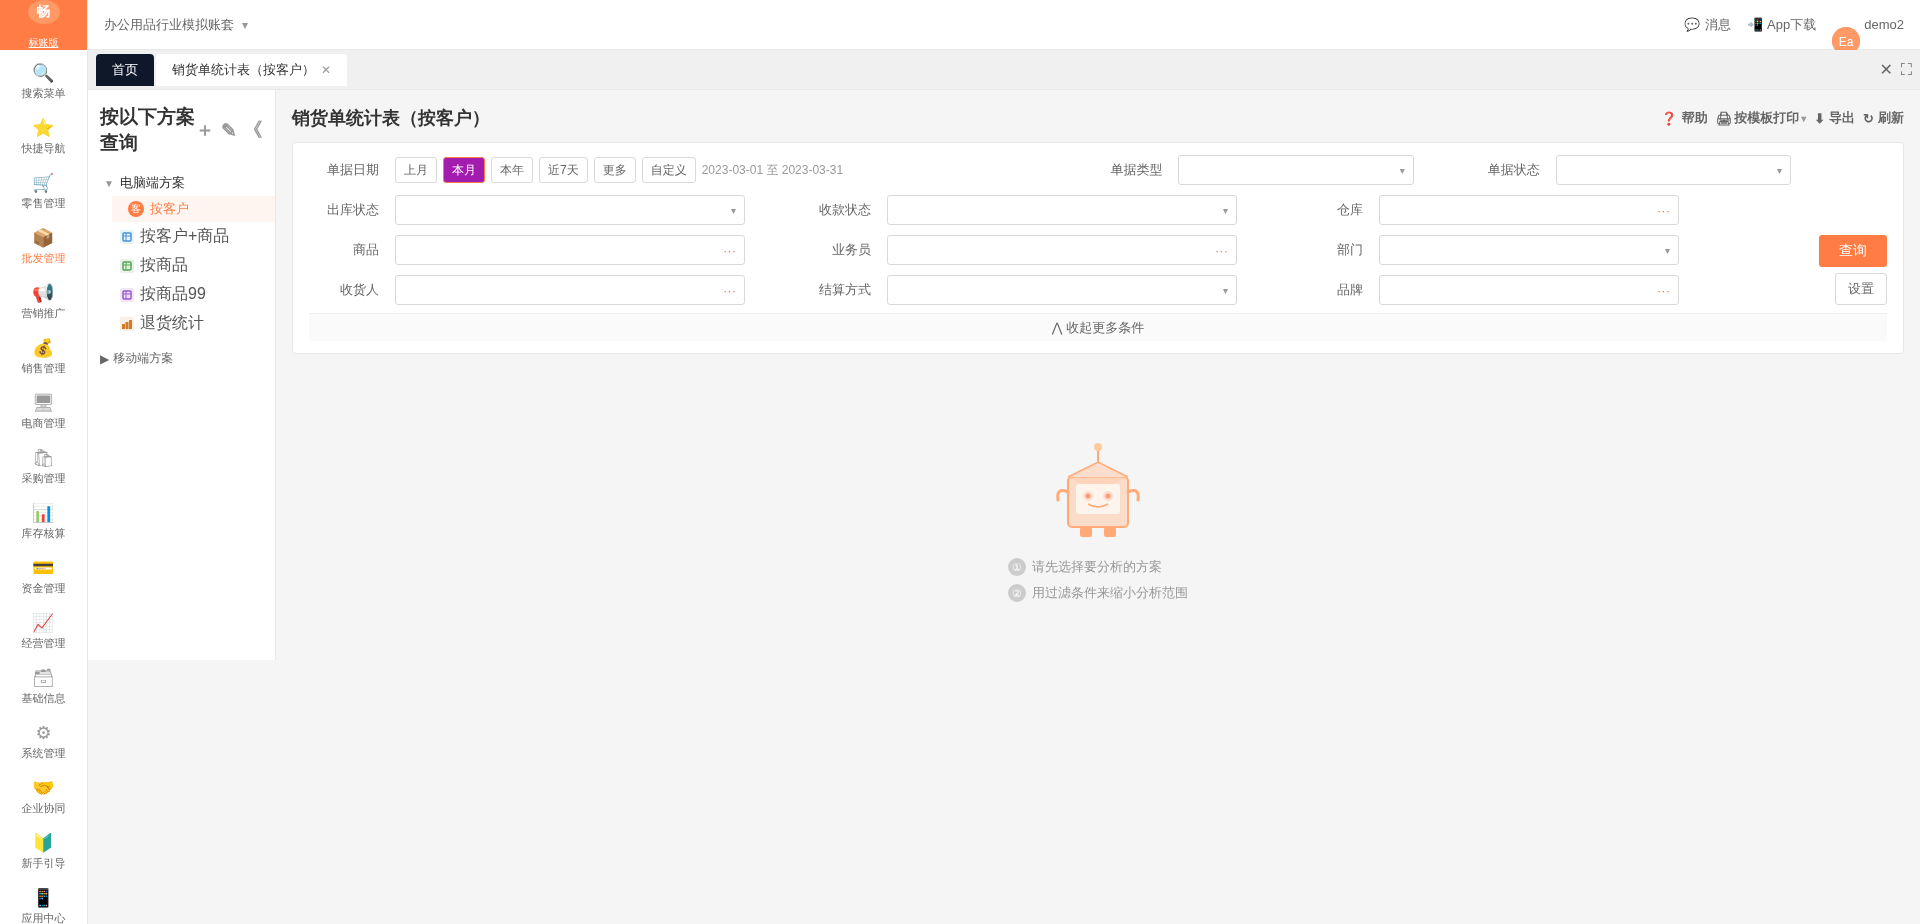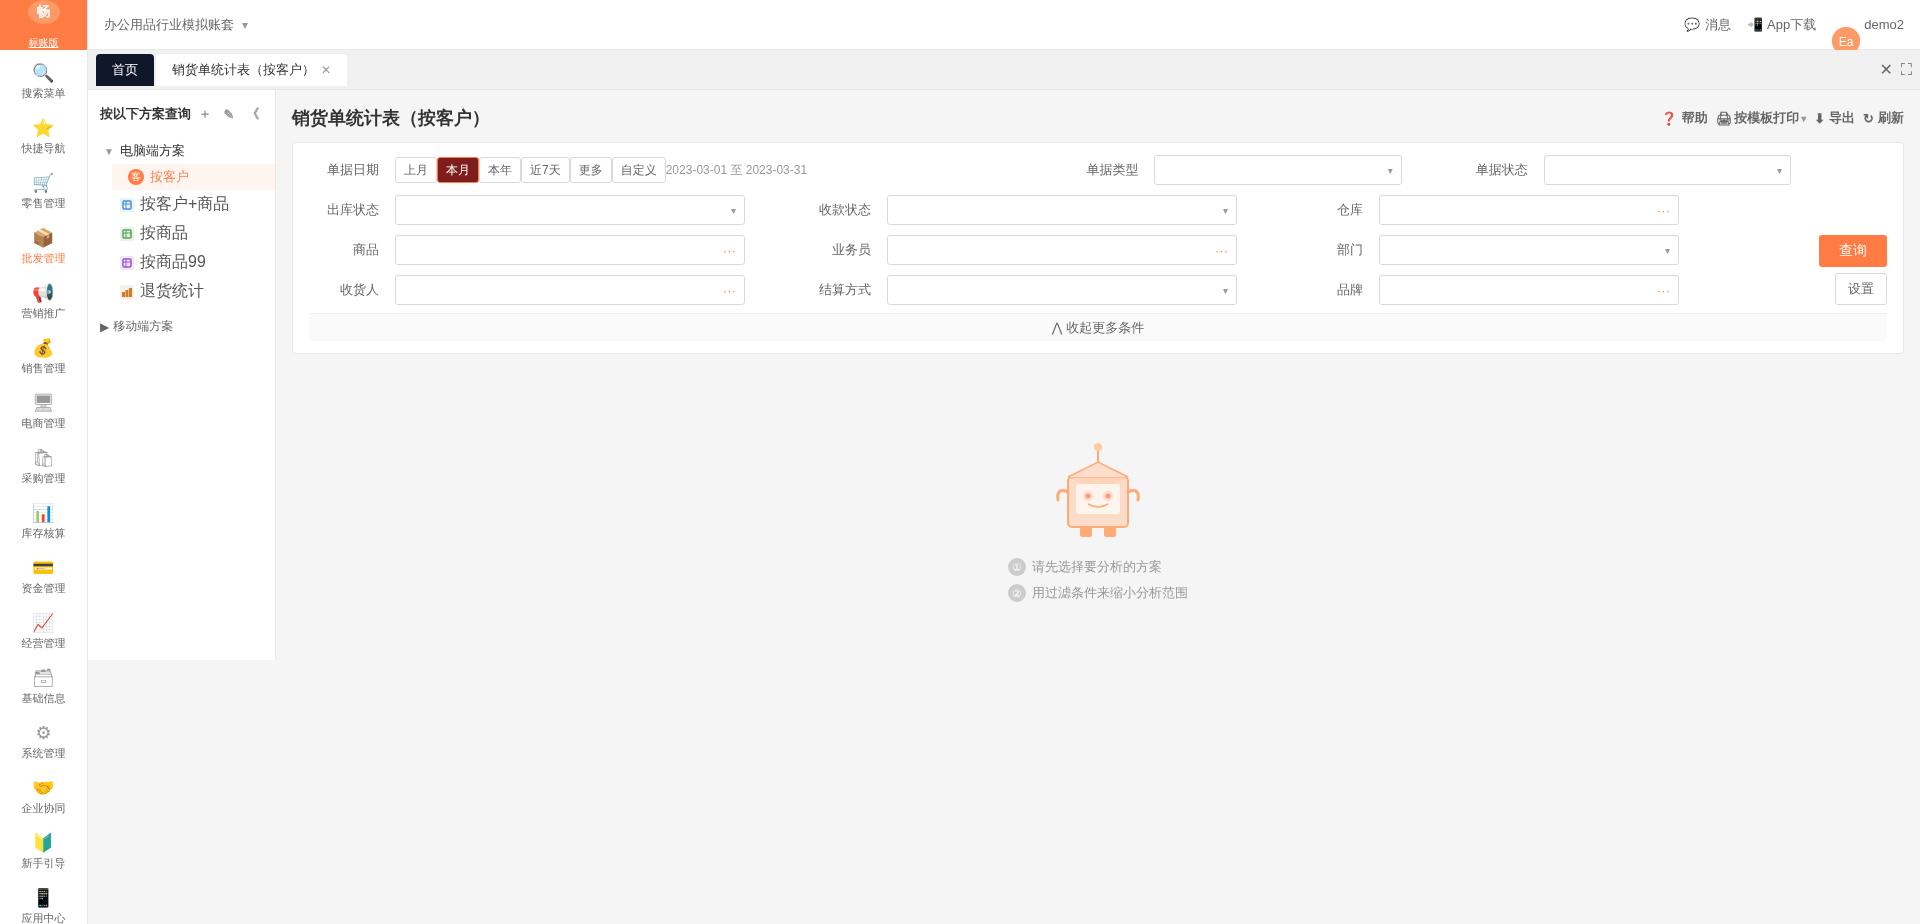--- a/index.html
+++ b/index.html
@@ -34,21 +34,21 @@
     .tab { height: 32px; padding: 0 16px; display: flex; align-items: center; gap: 6px; cursor: pointer; border-radius: 4px 4px 0 0; font-size: 13px; background: #e0e0e0; color: #666; }
     .tab.active { background: #fff; color: #333; }
     .tab-close { color: #999; font-size: 12px; cursor: pointer; }
     .tab-home { background: #0f172a; color: #fff; }
 
     
     .content { flex: 1; display: flex; overflow: hidden; background: #f5f5f5; }
 
     
     .side-panel { width: 188px; background: #fff; border-right: 1px solid #e8e8e8; flex-shrink: 0; padding: 8px 0; overflow-y: auto; }
-    .side-panel-header { display: flex; align-items: center; justify-content: space-between; padding: 6px 12px; font-size: 13px; color: #333; font-weight: bold; }
+    .side-panel-header { display: flex; align-items: center; justify-content: space-between; padding: 6px 12px; font-size: 19px; color: #333; font-weight: bold; }
     .side-panel-icons { display: flex; gap: 4px; align-items: center; }
     .icon-btn { width: 20px; height: 20px; display: flex; align-items: center; justify-content: center; cursor: pointer; color: #999; border-radius: 3px; }
     .tree-item { padding: 4px 12px 4px 16px; cursor: pointer; display: flex; align-items: center; gap: 6px; font-size: 13px; color: #333; }
     .tree-item.active { color: #ff7d45; background: #fff5f0; }
     .tree-item .arrow { font-size: 10px; color: #999; }
     .tree-item .tree-icon { width: 16px; height: 16px; display: flex; align-items: center; justify-content: center; font-size: 12px; color: #ff7d45; border-radius: 50%; background: #ff7d45; color: #fff; font-size: 10px; }
     .tree-sub { padding-left: 24px; }
     .tree-sub-item { padding: 4px 12px 4px 8px; cursor: pointer; display: flex; align-items: center; gap: 6px; font-size: 16px; color: #555; }
     .tree-sub-icon { width: 14px; height: 14px; display: flex; align-items: center; justify-content: center; font-size: 10px; background: #e8f4f8; color: #4a90d9; border-radius: 2px; }
     .tree-sub-icon2 { background: #e8f0e8; color: #52a852; }
@@ -62,23 +62,23 @@
     .page-title { font-size: 18px; font-weight: bold; color: #333; margin-bottom: 12px; display: flex; align-items: center; justify-content: space-between; }
     .page-title-actions { display: flex; gap: 8px; align-items: center; }
     .action-btn { display: flex; align-items: center; gap: 4px; color: #666; font-size: 13px; cursor: pointer; }
 
     
     .filter-area { background: #fff; border-radius: 4px; padding: 12px 16px; margin-bottom: 8px; border: 1px solid #e8e8e8; }
     .filter-row { display: flex; align-items: center; gap: 16px; margin-bottom: 10px; }
     .filter-row:last-child { margin-bottom: 0; }
     .filter-label { color: #666; font-size: 13px; width: 70px; text-align: right; flex-shrink: 0; }
     .filter-input { flex: 1; height: 30px; border: 1px solid #d9d9d9; border-radius: 3px; padding: 0 8px; font-size: 13px; color: #333; display: flex; align-items: center; cursor: pointer; justify-content: space-between; background: #fff; }
-    .filter-date-group { display: flex; align-items: center; }
+    .filter-date-group { display: flex; align-items: center; gap: 6px; }
     .date-btn { height: 26px; padding: 0 8px; border: 1px solid #d9d9d9; border-radius: 3px; cursor: pointer; font-size: 12px; color: #666; background: #fff; display: flex; align-items: center; }
-    .date-btn.active { background: #7f1d1d; color: #fff; border-color: #ff7d45; }
+    .date-btn.active { background: #a21caf; color: #fff; border-color: #ff7d45; }
     .date-range { font-size: 12px; color: #999; }
     .collapse-btn { width: 100%; height: 28px; border-top: 1px solid #f0f0f0; margin-top: 8px; display: flex; align-items: center; justify-content: center; cursor: pointer; color: #666; font-size: 13px; gap: 4px; background: #fafafa; border-radius: 0 0 4px 4px; }
 
     
     .btn-query { height: 32px; padding: 0 20px; background: #ff7d45; color: #fff; border: none; border-radius: 3px; cursor: pointer; font-size: 14px; }
     .btn-settings { height: 32px; padding: 0 12px; background: #fff; color: #666; border: 1px solid #d9d9d9; border-radius: 3px; cursor: pointer; font-size: 13px; }
 
     .query-btn-group { display: flex; flex-direction: column; gap: 6px; align-items: flex-end; margin-left: 16px; }
 
     

